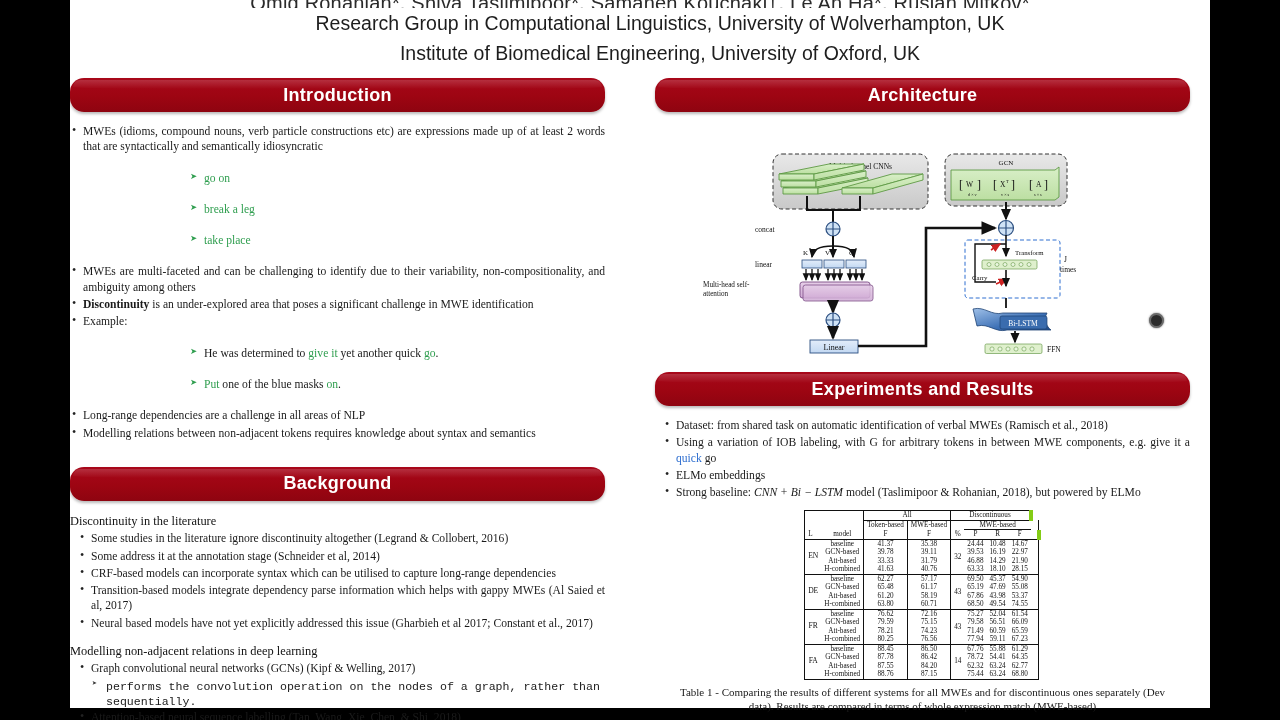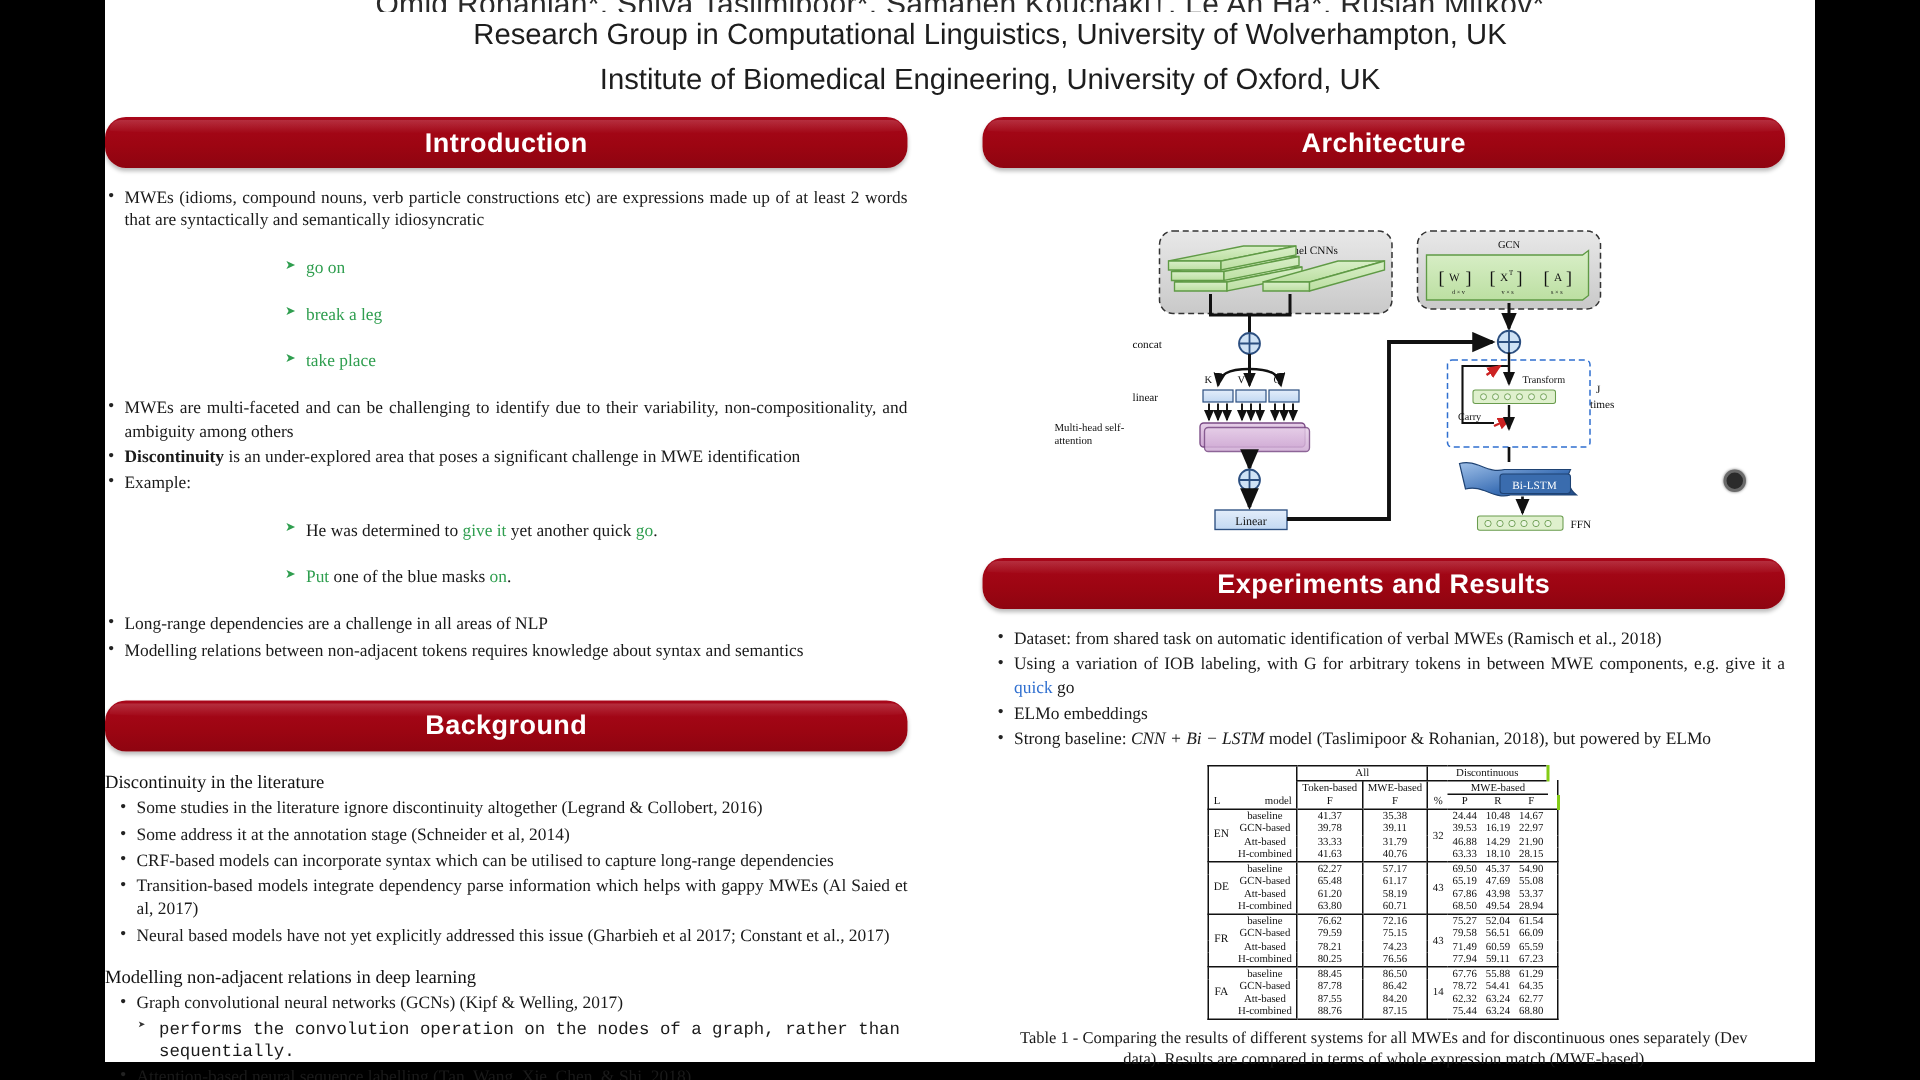--- a/index.html
+++ b/index.html
@@ -89,21 +89,21 @@
   table.res {
     border-collapse: collapse;
     font-family: "Liberation Serif", serif;
     font-size: 7.2px; color: #111;
   }
   table.res td, table.res th {
     padding: 0px 3px; text-align: center; font-weight: normal; line-height: 1.18;
     white-space: nowrap;
   }
   table.res .vl { border-left: 1px solid #111; }
-  table.res .vr { border-right: 2px solid #84cc16; }
+  table.res .vr { border-right: 4px solid #84cc16; }
   table.res .tb { border-top: 1px solid #111; }
   table.res .bb { border-bottom: 1px solid #111; }
   td.modelcell { text-align: left; padding-left: 4px; padding-right: 7px; }
   td.lang { font-size: 7.6px; }
   .bold { font-weight: bold; }
   .caption {
     text-align: center; font-size: 11px; color: #1a1a1a; line-height: 1.3;
     margin-top: 5px; width: 500px; margin-left: auto; margin-right: auto;
   }
 
@@ -415,21 +415,21 @@
               <td class="vl"></td>
               <td></td>
               <td class="vl">Token-based</td>
               <td class="vl">MWE-based</td>
               <td class="vl"></td>
               <td class="bb" colspan="3">MWE-based</td>
               <td class="vr" style="border-right:1px solid #111"></td>
             </tr>
             <tr>
               <td class="vl bb" style="text-align:left;padding-left:3px">L</td>
-              <td class="bb" style="text-align:right">model</td>
+              <td class="bb" style="text-align:center">model</td>
               <td class="vl bb">F</td>
               <td class="vl bb">F</td>
               <td class="vl bb">%</td>
               <td class="bb">P</td>
               <td class="bb">R</td>
               <td class="bb">F</td>
               <td class="bb vr"></td>
             </tr>
           </thead>
           <tbody id="res-body">
@@ -499,21 +499,21 @@
                 <td class="">43.98</td>
                 <td class="">53.37</td>
                 <td class="vr" style="border-right: 1px solid rgb(17, 17, 17);"></td>
               </tr>
               <tr>
                 <td class="modelcell bb">H-combined</td>
                 <td class="vl bb">63.80</td>
                 <td class="vl bb">60.71</td>
                 <td class=" bb">68.50</td>
                 <td class=" bb">49.54</td>
-                <td class=" bb bold">28.94</td>
+                <td class=" bb bold">74.55</td>
                 <td class="vr bb" style="border-right: 1px solid rgb(17, 17, 17);"></td>
               </tr>
               <tr>
                 <td class="vl lang bb" rowspan="4">FR</td>
                 <td class="modelcell">baseline</td>
                 <td class="vl">76.62</td>
                 <td class="vl">72.16</td>
                 <td class="vl bb" rowspan="4">43</td>
                 <td class="">75.27</td>
                 <td class="">52.04</td>

